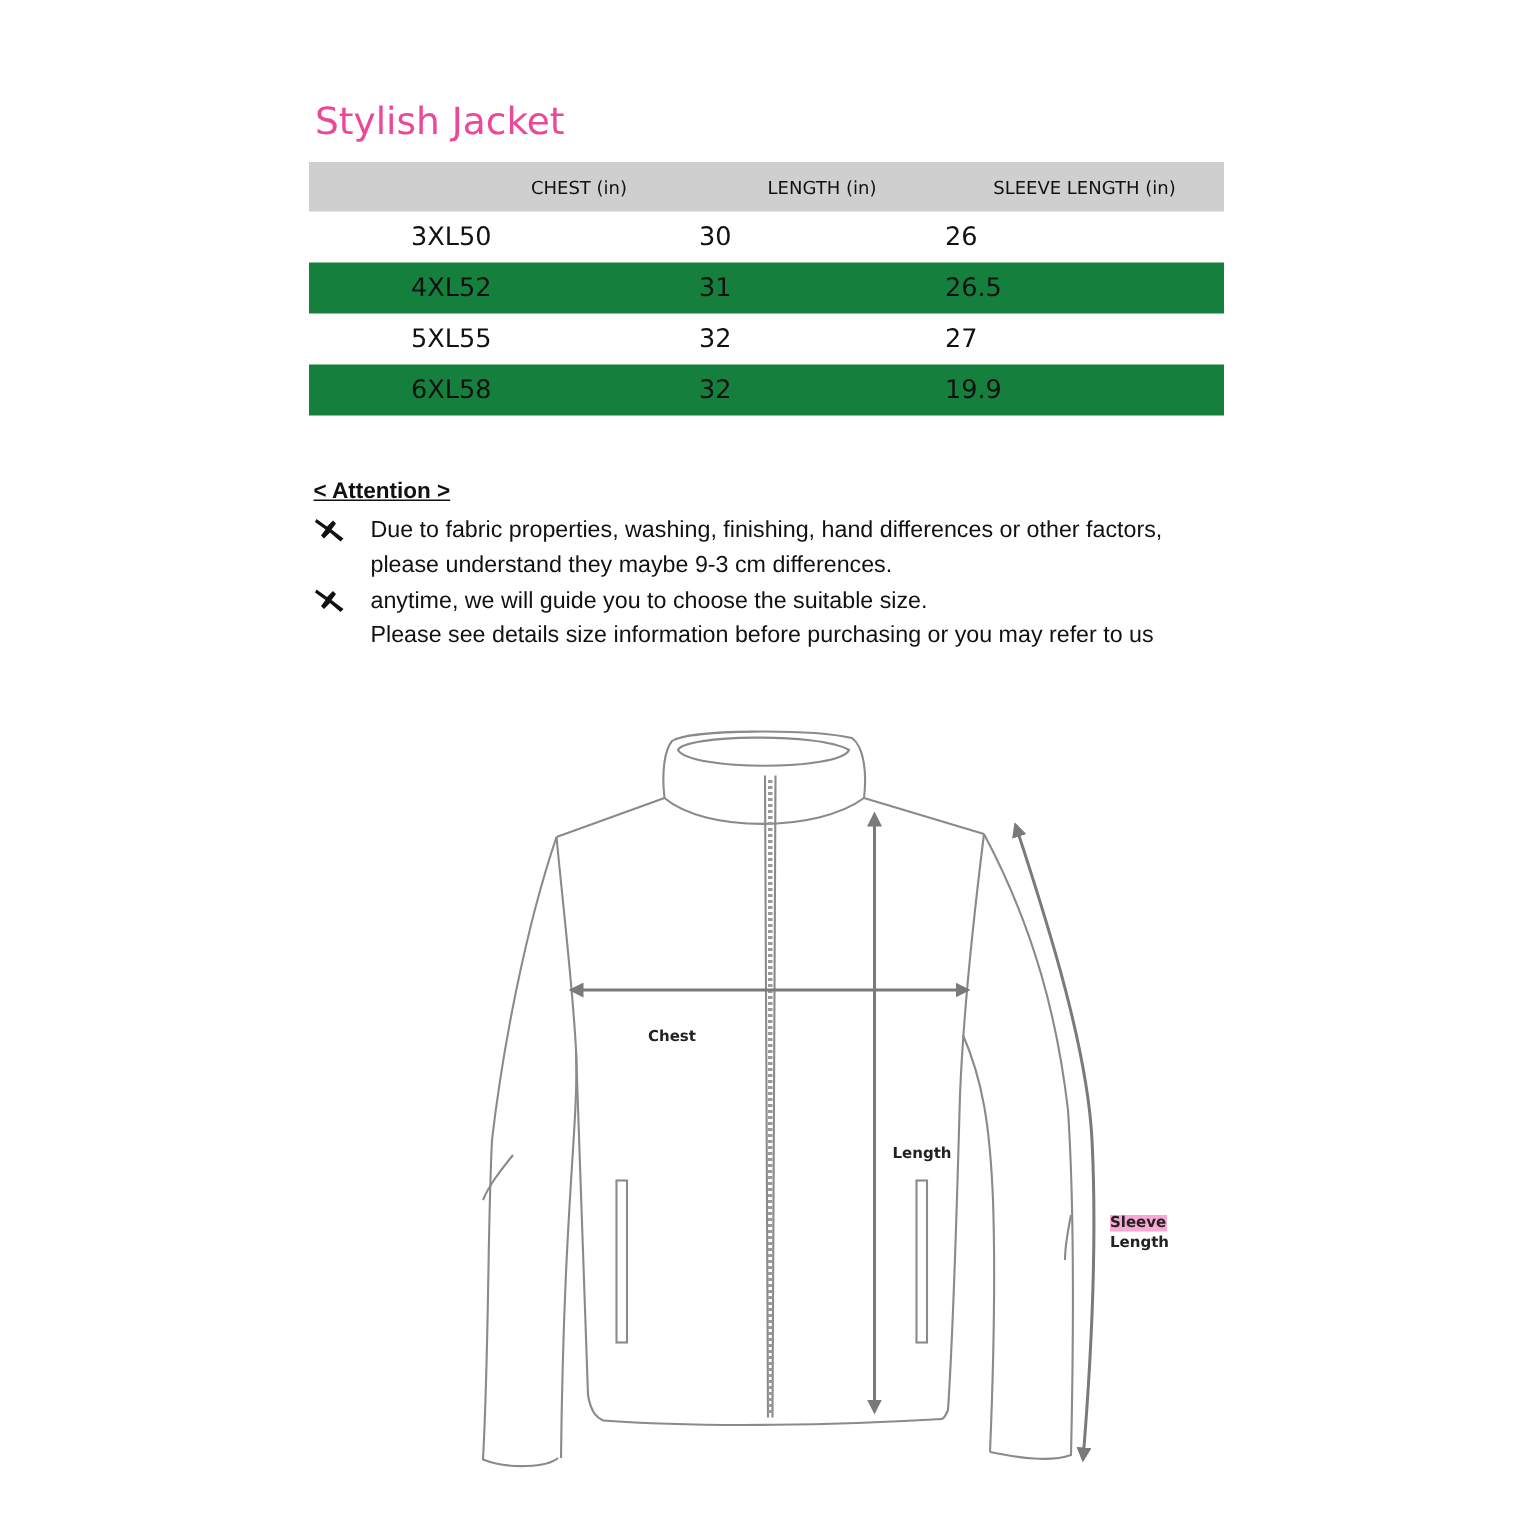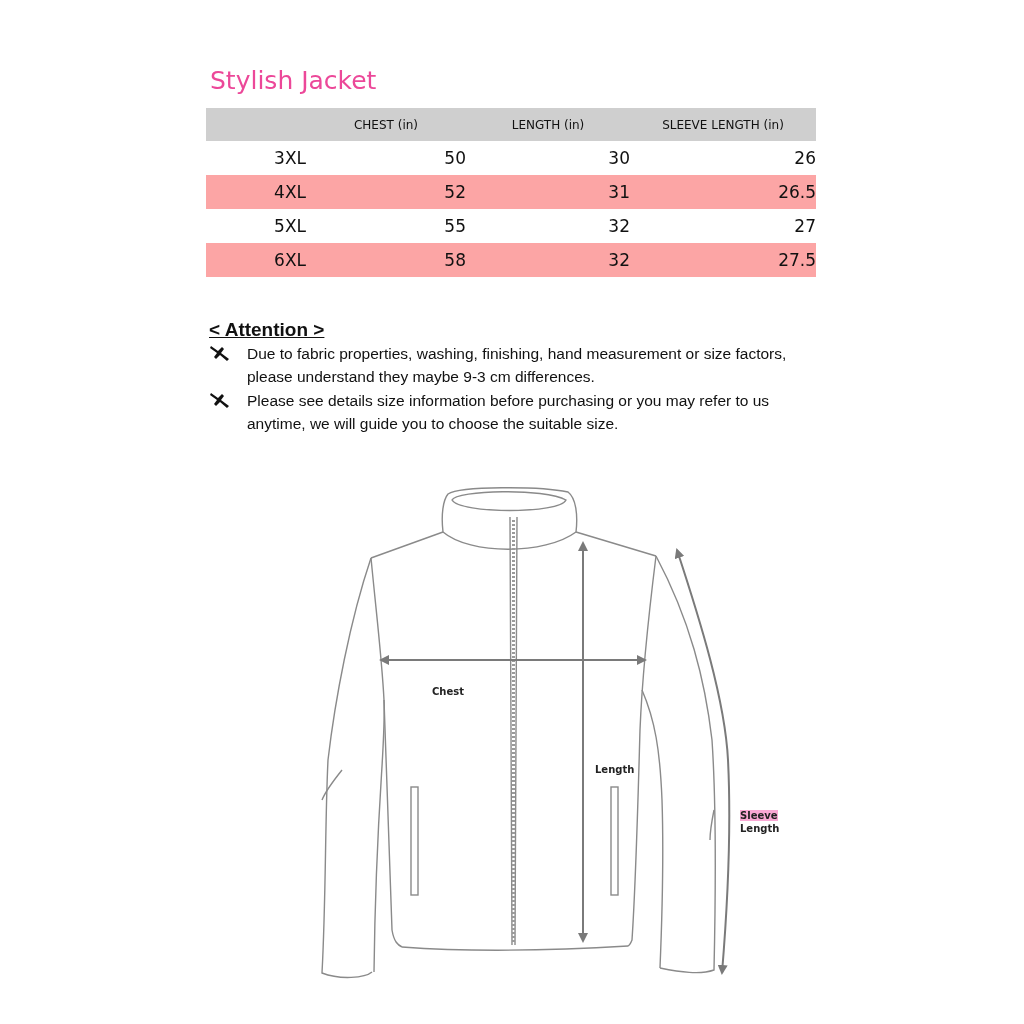--- a/index.html
+++ b/index.html
@@ -1,28 +1,28 @@
 <!DOCTYPE html>
 <html><head>
 <meta charset="utf-8">
 <style>
   html, body { margin: 0; padding: 0; background: #ffffff; }
   body { width: 1024px; height: 1024px; position: relative; overflow: hidden; font-family: "DejaVu Sans", sans-serif; color: #111; }
   .title { position: absolute; left: 210px; top: 66px; font-size: 25px; font-family: "DejaVu Sans", sans-serif; color: #ec4899; letter-spacing: 0px; }
   .size-table { position: absolute; left: 206px; top: 108px; width: 610px; border-collapse: collapse; font-family: "DejaVu Sans", sans-serif; }
   .size-table th { height: 33px; background: #cfcfcf; font-weight: normal; font-size: 12px; color: #111; padding: 0; }
-  .size-table td { height: 34px; font-size: 17px; text-align: right; padding: 0; color: #111; }
-  .size-table tr.alt td { background: #fca5a5; }
+  .size-table td { height: 34px; font-size: 17px; text-align: left; padding: 0; color: #111; }
+  .size-table tr.alt td { background: #15803d; }
   .size-table .c0 { width: 100px; text-align: right; padding-left: 34px; box-sizing: border-box; }
   .size-table .c1 { width: 160px; }
   .size-table .c2 { width: 164px; }
   .size-table .c3 { width: 186px; }
   .size-table th.c0 { padding-left: 0; }
 
-  .attention { position: absolute; left: 209px; top: 319px; font-family: "Liberation Sans", sans-serif; font-size: 19px; font-weight: bold; text-decoration: underline; color: #111; }
+  .attention { position: absolute; left: 209px; top: 319px; font-family: "Liberation Sans", sans-serif; font-size: 15px; font-weight: bold; text-decoration: underline; color: #111; }
   .notes { position: absolute; left: 209px; top: 342px; width: 640px; font-family: "Liberation Sans", sans-serif; font-size: 15.5px; color: #111; line-height: 23.3px; }
   .note { position: relative; padding-left: 38px; }
   .pin { position: absolute; left: 0px; top: 2px; width: 22px; height: 18px; }
 
   .diagram { position: absolute; left: 0; top: 0; width: 1024px; height: 1024px; pointer-events: none; }
   .diagram-label { position: absolute; font-family: "DejaVu Sans", sans-serif; font-weight: bold; font-size: 10px; color: #222; margin-top: 48px; }
 </style>
 </head>
 <body>
 
@@ -53,41 +53,41 @@
     <tr>
       <td class="c0">5XL</td>
       <td class="c1">55</td>
       <td class="c2">32</td>
       <td class="c3">27</td>
     </tr>
     <tr class="alt">
       <td class="c0">6XL</td>
       <td class="c1">58</td>
       <td class="c2">32</td>
-      <td class="c3">27.5</td>
+      <td class="c3">19.9</td>
     </tr>
   </tbody>
 </table>
 
 <div class="attention">&lt; Attention &gt;</div>
 
 <div class="notes">
   <div class="note">
     <svg class="pin" viewBox="0 0 22 18">
       <path d="M2 2 L9 7 L13 3 L15 5 L12 9 L20 15 L18 17 L11 11 L7 15 L5 13 L8 9 L1 4 Z" fill="#111"></path>
     </svg>
-    <div>Due to fabric properties, washing, finishing, hand measurement or size factors,</div>
+    <div>Due to fabric properties, washing, finishing, hand differences or other factors,</div>
     <div>please understand they maybe 9-3 cm differences.</div>
   </div>
   <div class="note">
     <svg class="pin" viewBox="0 0 22 18">
       <path d="M2 2 L9 7 L13 3 L15 5 L12 9 L20 15 L18 17 L11 11 L7 15 L5 13 L8 9 L1 4 Z" fill="#111"></path>
     </svg>
+    <div>anytime, we will guide you to choose the suitable size.</div>
     <div>Please see details size information before purchasing or you may refer to us</div>
-    <div>anytime, we will guide you to choose the suitable size.</div>
   </div>
 </div>
 
 <svg class="diagram" viewBox="0 0 1024 1024">
   <defs>
     <marker id="arr" viewBox="0 0 10 10" refX="8" refY="5" markerWidth="5" markerHeight="5" orient="auto-start-reverse">
       <path d="M0 0 L10 5 L0 10 Z" fill="#7a7a7a"></path>
     </marker>
   </defs>
   <g fill="none" stroke="#8a8a8a" stroke-width="1.4">

